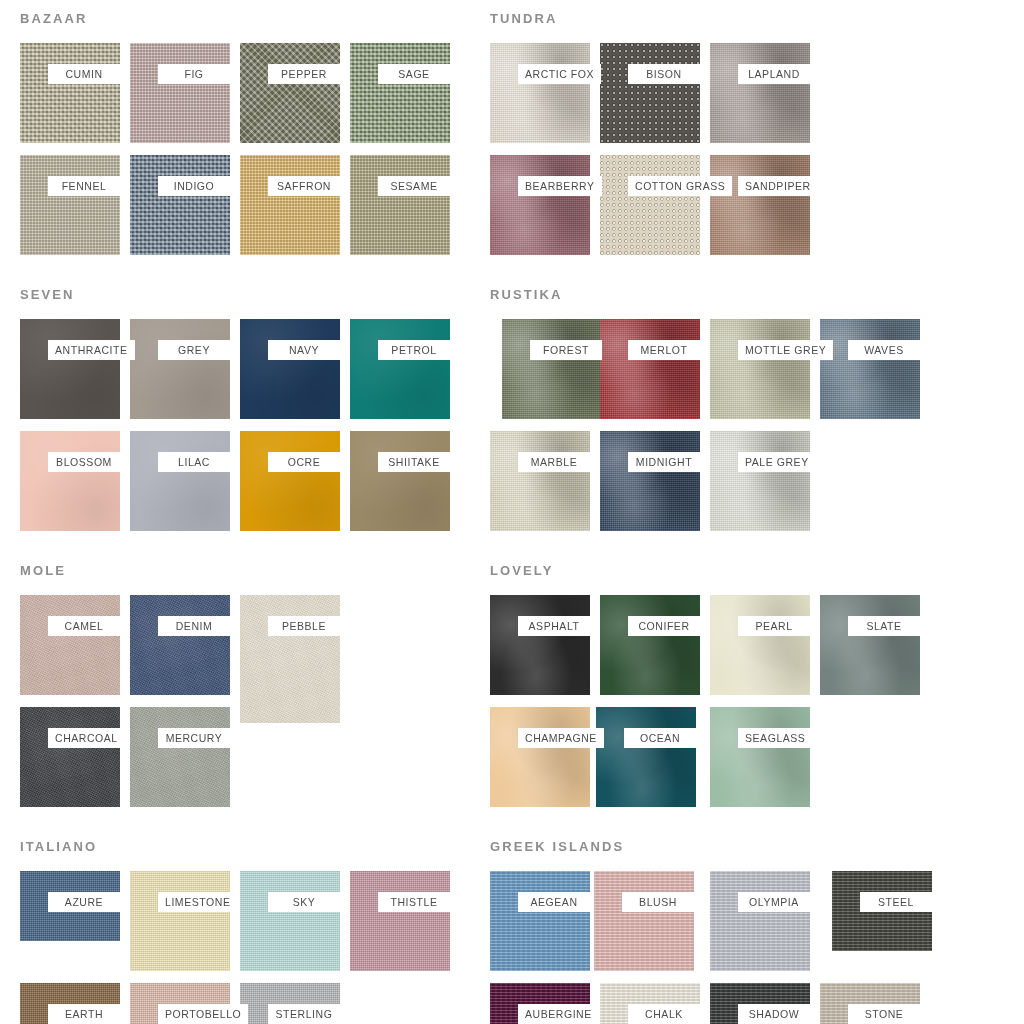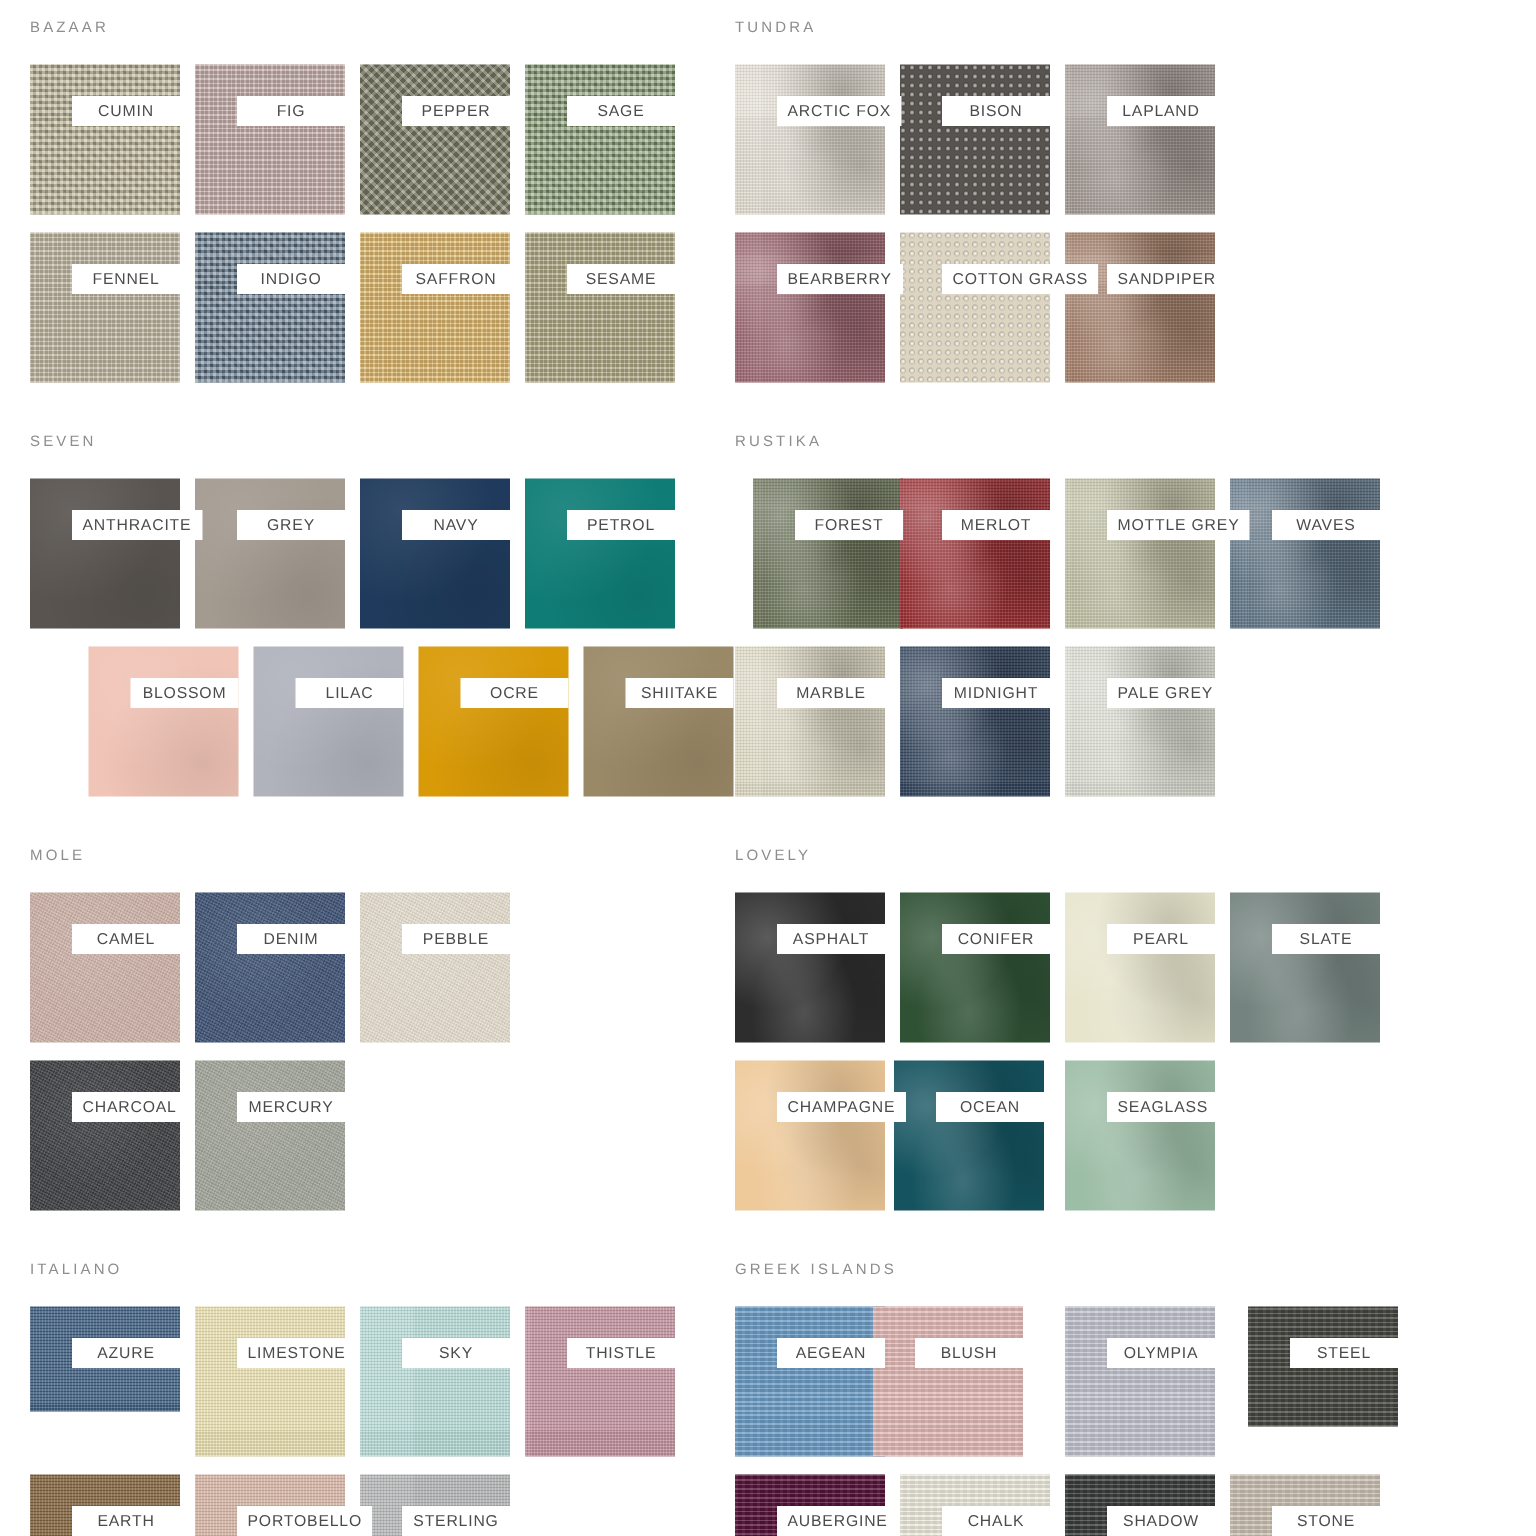--- a/index.html
+++ b/index.html
@@ -29,24 +29,24 @@
     width: 470px;
   }
   .col-left  { left: 20px; }
   .col-right { left: 490px; }
 
   .group {
     position: relative;
   }
 
   .group-title {
-    font-size: 10px;
+    font-size: 13px;
     letter-spacing: 2.1px;
     color: #8d8d8d;
-    font-weight: 400;
+    font-weight: 700;
     text-transform: uppercase;
     line-height: 14px;
     white-space: nowrap;
     margin: 0;
     padding: 0;
   }
 
   .swatch-grid {
     position: relative;
   }
@@ -320,21 +320,21 @@
             </div>
             <div class="swatch" title="PETROL" style="left: 330px; width: 100px; height: 100px;">
               <div class="swatch-chip" style="background-color: rgb(15, 125, 118);">
                 <div class="tex tex-velvet"></div>
               </div>
               <div class="swatch-label">
                 <span>PETROL</span>
               </div>
             </div>
           </div>
-          <div class="swatch-row" style="height: 72px; margin-left: 39px;">
+          <div class="swatch-row" style="height: 72px;">
             <div class="swatch" title="BLOSSOM" style="left: 0px; width: 100px; height: 100px;">
               <div class="swatch-chip" style="background-color: rgb(240, 196, 182);">
                 <div class="tex tex-velvet"></div>
               </div>
               <div class="swatch-label">
                 <span>BLOSSOM</span>
               </div>
             </div>
             <div class="swatch" title="LILAC" style="left: 110px; width: 100px; height: 100px;">
               <div class="swatch-chip" style="background-color: rgb(176, 179, 188);">
@@ -376,21 +376,21 @@
               </div>
             </div>
             <div class="swatch" title="DENIM" style="left: 110px; width: 100px; height: 100px;">
               <div class="swatch-chip" style="background-color: rgb(61, 81, 115);">
                 <div class="tex tex-felt"></div>
               </div>
               <div class="swatch-label">
                 <span>DENIM</span>
               </div>
             </div>
-            <div class="swatch" title="PEBBLE" style="left: 220px; width: 100px; height: 100px;">
+            <div class="swatch" title="PEBBLE" style="left: 220px; width: 100px; height: 128px;">
               <div class="swatch-chip" style="background-color: rgb(226, 219, 204);">
                 <div class="tex tex-felt"></div>
               </div>
               <div class="swatch-label">
                 <span>PEBBLE</span>
               </div>
             </div>
           </div>
           <div class="swatch-row" style="height: 100px;">
             <div class="swatch" title="CHARCOAL" style="left: 0px; width: 100px; height: 100px;">
@@ -671,21 +671,21 @@
         <div class="swatch-grid" style="margin-top: 17px;">
           <div class="swatch-row">
             <div class="swatch" title="AEGEAN" style="left: 0px; width: 100px; height: 100px;">
               <div class="swatch-chip" style="background-color: rgb(110, 158, 199);">
                 <div class="tex tex-slub"></div>
               </div>
               <div class="swatch-label">
                 <span>AEGEAN</span>
               </div>
             </div>
-            <div class="swatch" title="BLUSH" style="left: 92px; width: 100px; height: 100px;">
+            <div class="swatch" title="BLUSH" style="left: 104px; width: 100px; height: 100px;">
               <div class="swatch-chip" style="background-color: rgb(230, 188, 184);">
                 <div class="tex tex-slub"></div>
               </div>
               <div class="swatch-label">
                 <span>BLUSH</span>
               </div>
             </div>
             <div class="swatch" title="OLYMPIA" style="left: 220px; width: 100px; height: 100px;">
               <div class="swatch-chip" style="background-color: rgb(197, 199, 209);">
                 <div class="tex tex-slub"></div>

